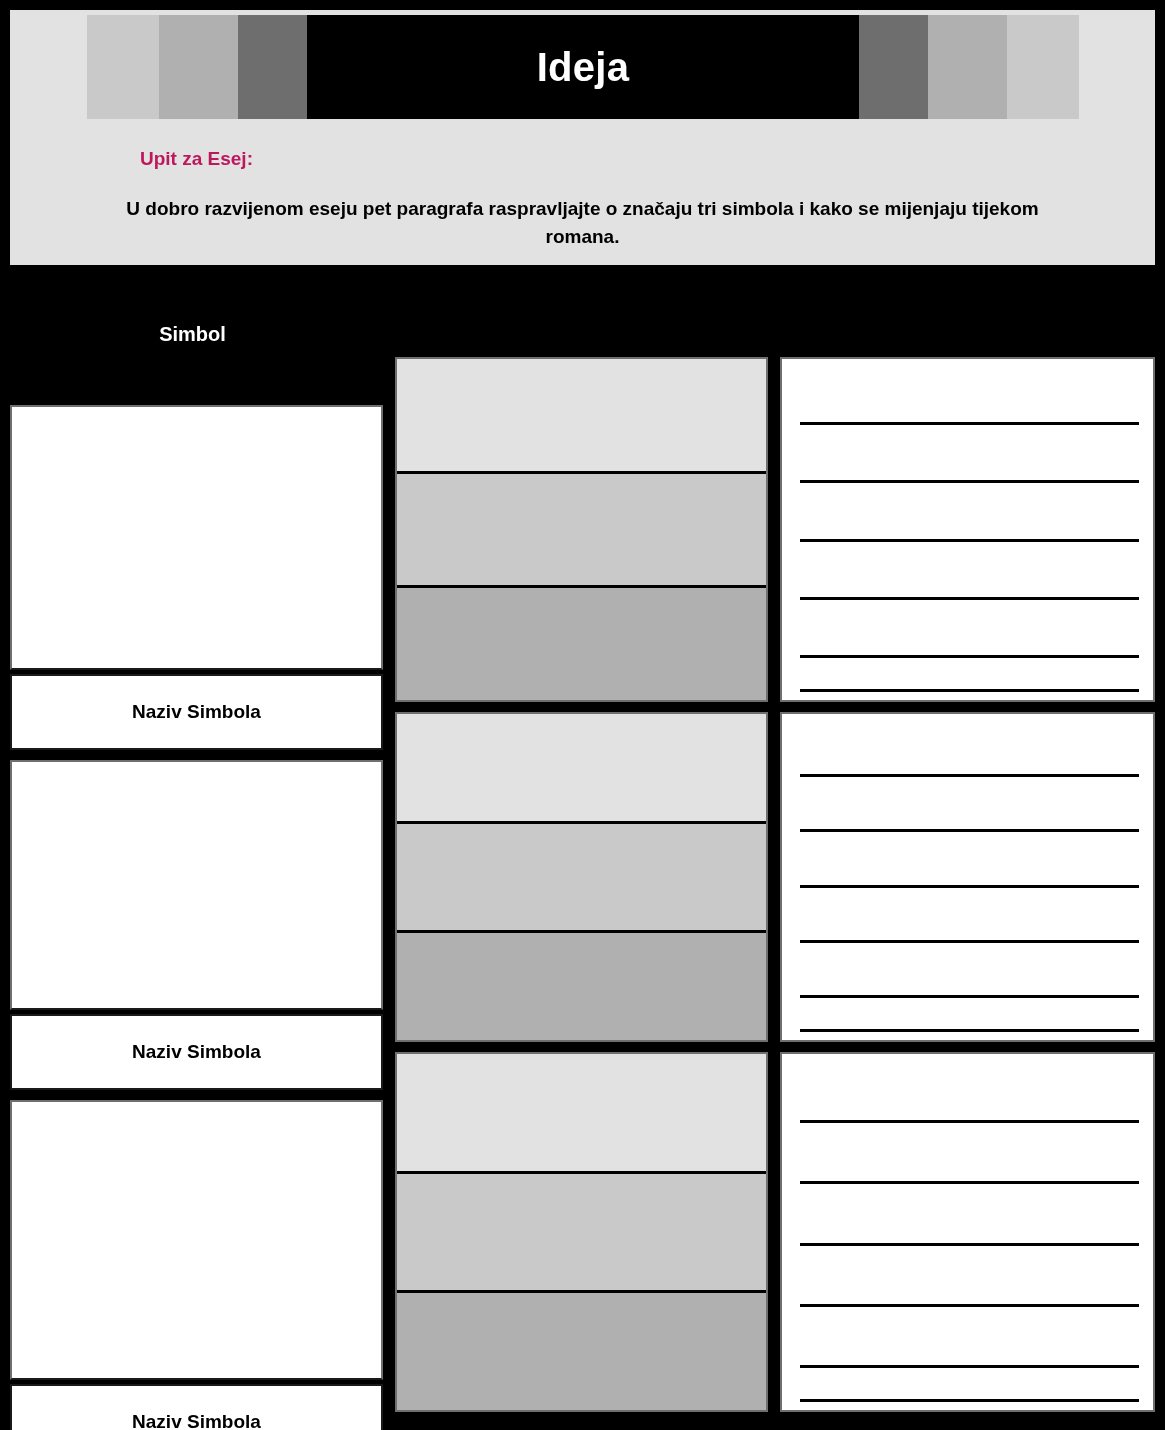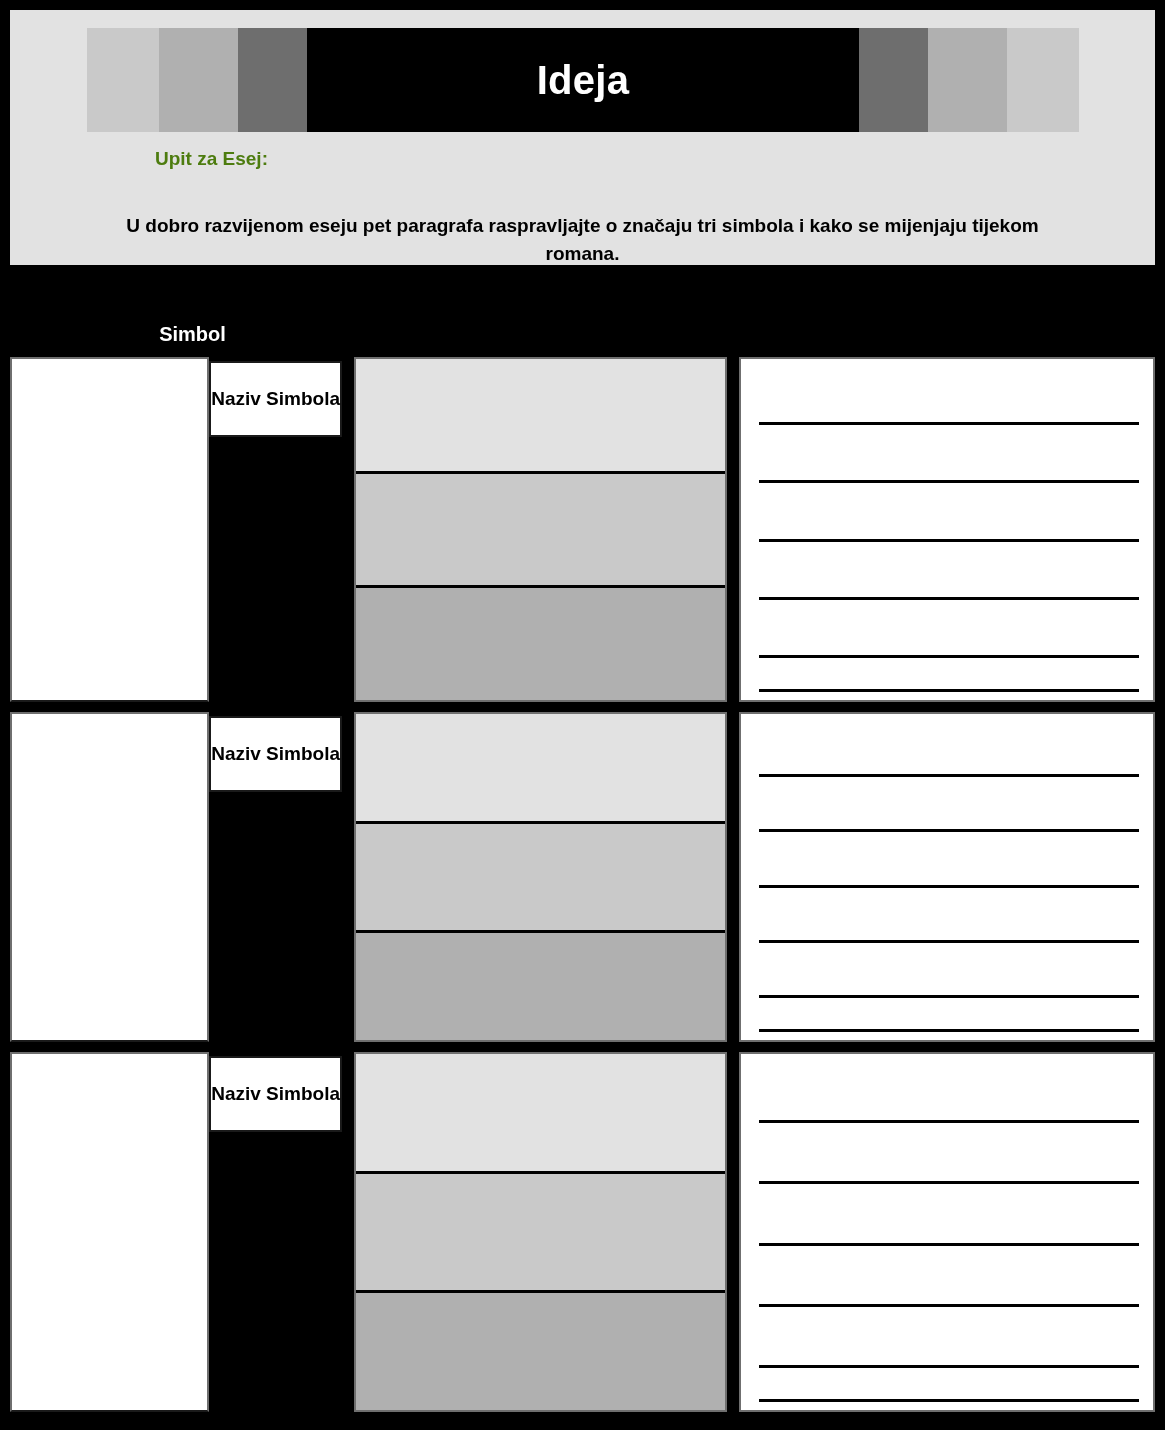--- a/index.html
+++ b/index.html
@@ -24,21 +24,21 @@
   .header-panel {
     position: relative;
     width: 1145px;
     height: 255px;
     background: #e2e2e2;
   }
 
   .title-bar {
     position: absolute;
     left: 77px;
-    top: 18px;
+    top: 5px;
     width: 992px;
     height: 104px;
     display: flex;
     flex-direction: row;
   }
 
   .stripe { height: 100%; }
   .stripe-l1 { width: 72px;  background: #c9c9c9; }
   .stripe-l2 { width: 79px;  background: #b0b0b0; }
   .stripe-l3 { width: 69px;  background: #6e6e6e; }
@@ -56,31 +56,31 @@
   .title-text {
     color: #ffffff;
     font-size: 40px;
     font-weight: bold;
     letter-spacing: 0.3px;
     line-height: 1;
   }
 
   .prompt-label {
     position: absolute;
-    left: 145px;
+    left: 130px;
     top: 138px;
     font-size: 19px;
     font-weight: bold;
-    color: #4d7c0f;
+    color: #be185d;
   }
 
   .prompt-body {
     position: absolute;
     left: 90px;
-    top: 202px;
+    top: 185px;
     width: 965px;
     text-align: center;
     font-size: 19px;
     font-weight: bold;
     color: #000000;
     line-height: 1.45;
   }
 
   
   .col-head-row {
@@ -120,25 +120,26 @@
     flex-direction: row;
     margin-bottom: 10px;
   }
   .row:last-child { margin-bottom: 0; }
   .row.r1 { height: 345px; }
   .row.r2 { height: 330px; }
   .row.r3 { height: 360px; }
 
   
   .cell-symbol {
-    width: 332px;
+    width: 373px;
     height: 100%;
     display: flex;
-    flex-direction: row;
-    background: #000000;
+    flex-direction: column;
+    background: #000000;
+    margin-top: 48px;
   }
   .symbol-canvas {
     flex: 1;
     background: #ffffff;
     border: 2px solid #6f6f6f;
     border-bottom: 2px solid #1a1a1a;
   }
   .symbol-caption {
     height: 76px;
     margin-top: 4px;

